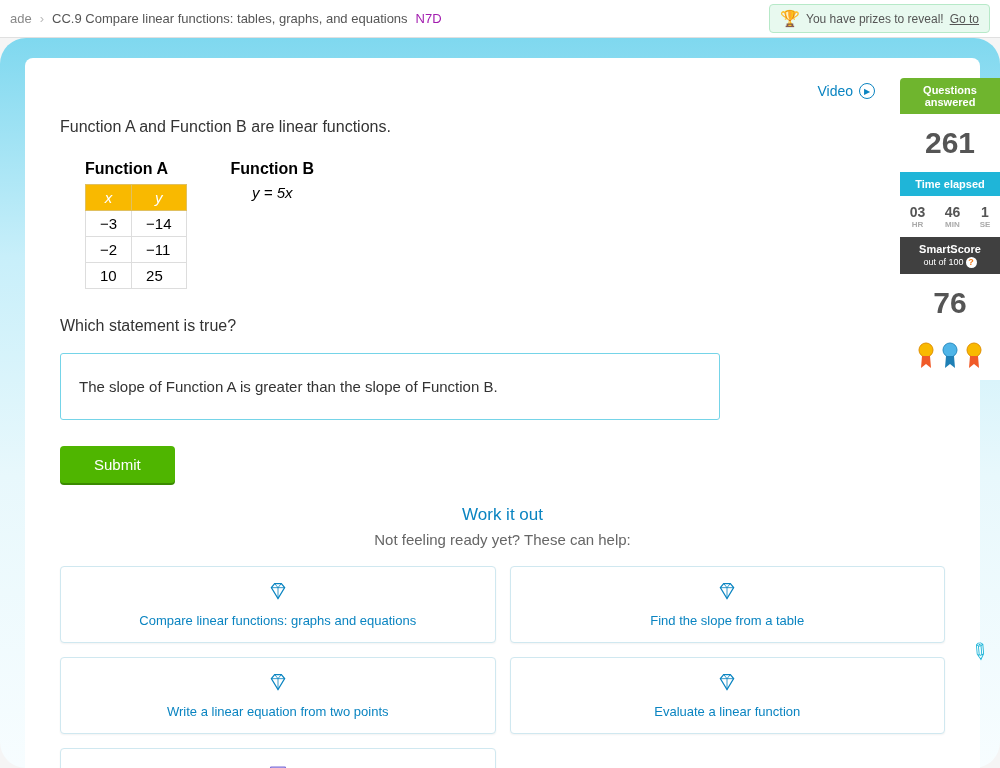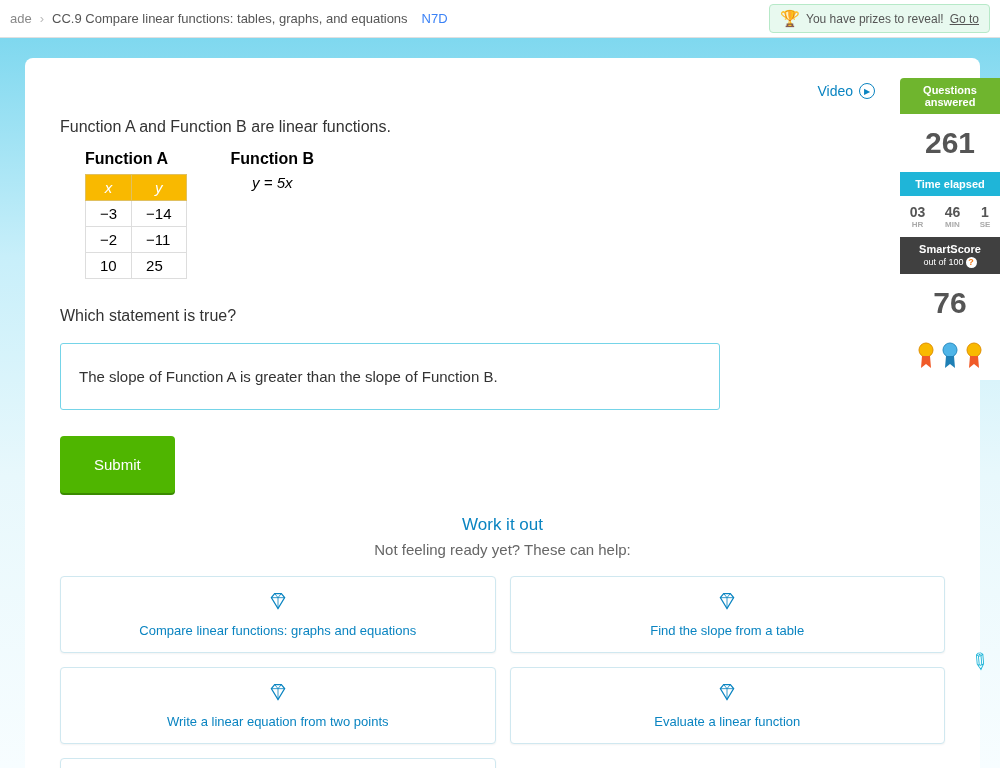--- a/index.html
+++ b/index.html
@@ -2,38 +2,38 @@
 <html><head>
 <meta charset="utf-8">
 <style>
 *{box-sizing:border-box;margin:0;padding:0;}
 body{font-family:Arial,Helvetica,sans-serif;background:#f5f5f5;overflow:hidden;}
 .topbar{height:38px;background:#fff;border-bottom:1px solid #e0e0e0;display:flex;align-items:center;padding:0 10px;font-size:13px;color:#555;justify-content:space-between;}
 .bc{display:flex;align-items:center;gap:8px;}
 .bc-grade{color:#888;}
 .bc-sep{color:#bbb;}
 .bc-title{color:#555;}
-.bc-code{color:#3b82f6;margin-left:6px;}
+.bc-code{color:#a21caf;}
 .prize-banner{background:#e8f9ef;border:1px solid #b7e9c8;border-radius:4px;padding:4px 10px;display:flex;align-items:center;gap:6px;font-size:12px;color:#555;}
 .prize-banner a{color:#555;}
 .trophy{color:#1fb5d8;font-size:16px;}
-.stage{position:relative;height:730px;background:linear-gradient(to bottom,#7fd8ef 0%,#c8effa 30%,#e8f8fc 60%,#f7fdff 100%);padding-top:20px;}
+.stage{position:relative;height:730px;background:linear-gradient(to bottom,#7fd8ef 0%,#c8effa 30%,#e8f8fc 60%,#f7fdff 100%);padding-top:20px;border-radius:26px;}
 .card{position:relative;background:#fff;border-radius:8px;margin-left:25px;width:955px;min-height:690px;padding:30px 35px 30px 35px;}
 .video-link{position:absolute;top:25px;right:105px;color:#0a84c1;font-size:14px;display:flex;align-items:center;gap:6px;cursor:pointer;}
 .video-link .play{border:1.5px solid #0a84c1;border-radius:50%;width:16px;height:16px;display:inline-flex;align-items:center;justify-content:center;font-size:8px;}
-.prompt{font-size:16px;color:#333;margin-top:30px;margin-bottom:14px;}
+.prompt{font-size:16px;color:#333;margin-top:30px;margin-bottom:24px;}
 .func-row{display:flex;gap:44px;margin-left:25px;}
 .func-title{font-weight:bold;font-size:16px;margin-bottom:6px;}
 table.func{border-collapse:collapse;font-size:15px;}
 table.func th{background:#f9b900;color:#fff;font-style:italic;font-weight:normal;padding:4px 14px;border:1px solid #e0c060;}
 table.func td{border:1px solid #ddd;padding:4px 14px;text-align:left;}
 .func-b-eq{font-style:italic;font-size:15px;margin-top:6px;text-align:center;}
 .question{font-size:16px;color:#333;margin-top:28px;margin-bottom:18px;}
 .choice{border:1px solid #75d4e8;border-radius:3px;padding:24px 18px;font-size:15px;color:#333;margin-bottom:18px;width:660px;cursor:pointer;}
-.submit{background:#4fb500;color:#fff;border:none;border-radius:4px;padding:20px 34px;font-size:15px;cursor:pointer;margin-top:8px;box-shadow:0 2px 0 #3a8a00;}
+.submit{background:#4fb500;color:#fff;border:none;border-radius:4px;padding:10px 34px;font-size:15px;cursor:pointer;margin-top:8px;box-shadow:0 2px 0 #3a8a00;}
 .workout{text-align:center;margin-top:22px;}
 .workout h3{color:#0a84c1;font-size:17px;font-weight:normal;margin-bottom:6px;}
 .workout p{color:#666;font-size:15px;margin-bottom:18px;}
 .rec-grid{display:grid;grid-template-columns:1fr 1fr;gap:14px;}
 .rec{background:#fff;border:1px solid #d0e8f0;border-radius:4px;padding:14px 16px;display:flex;align-items:center;gap:12px;cursor:pointer;box-shadow:0 1px 2px rgba(0,0,0,0.05);flex-direction:column;}
 .rec.lesson{grid-column:1/2;}
 .diamond{width:20px;height:20px;flex-shrink:0;}
 .diamond svg{width:100%;height:100%;}
 .rec-text{font-size:13px;}
 .rec.skill .rec-text{color:#0a84c1;}

